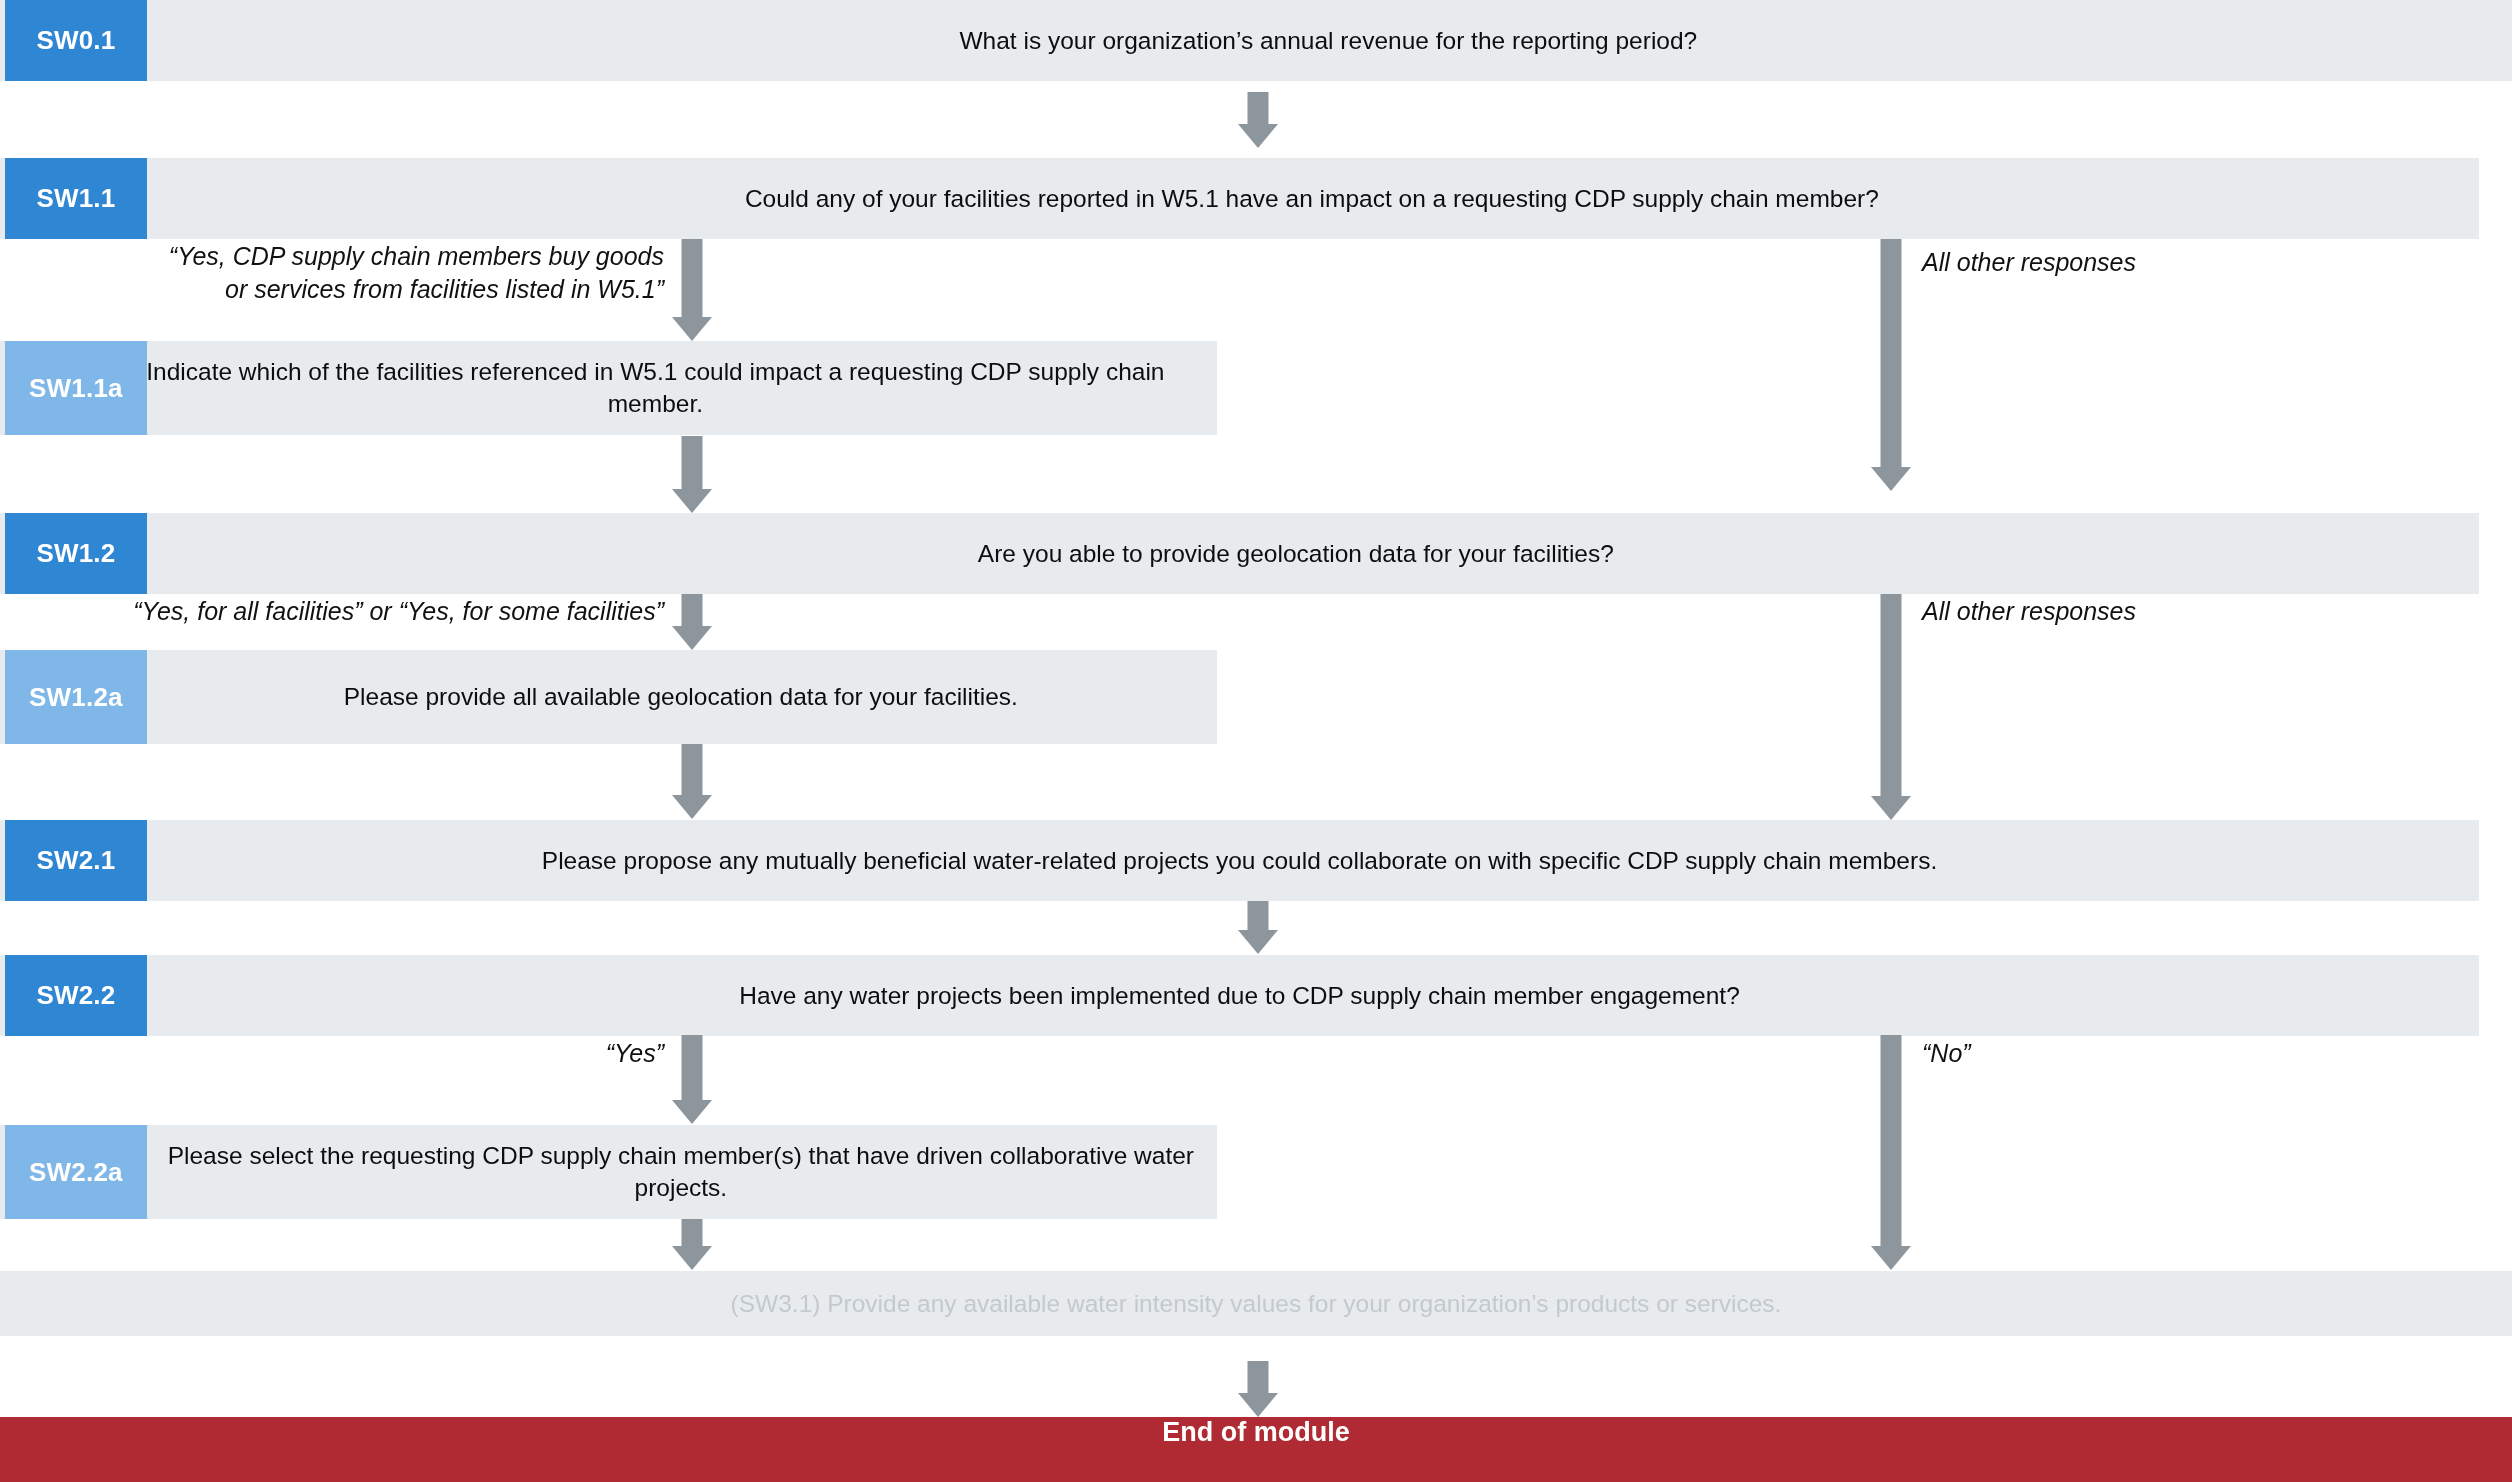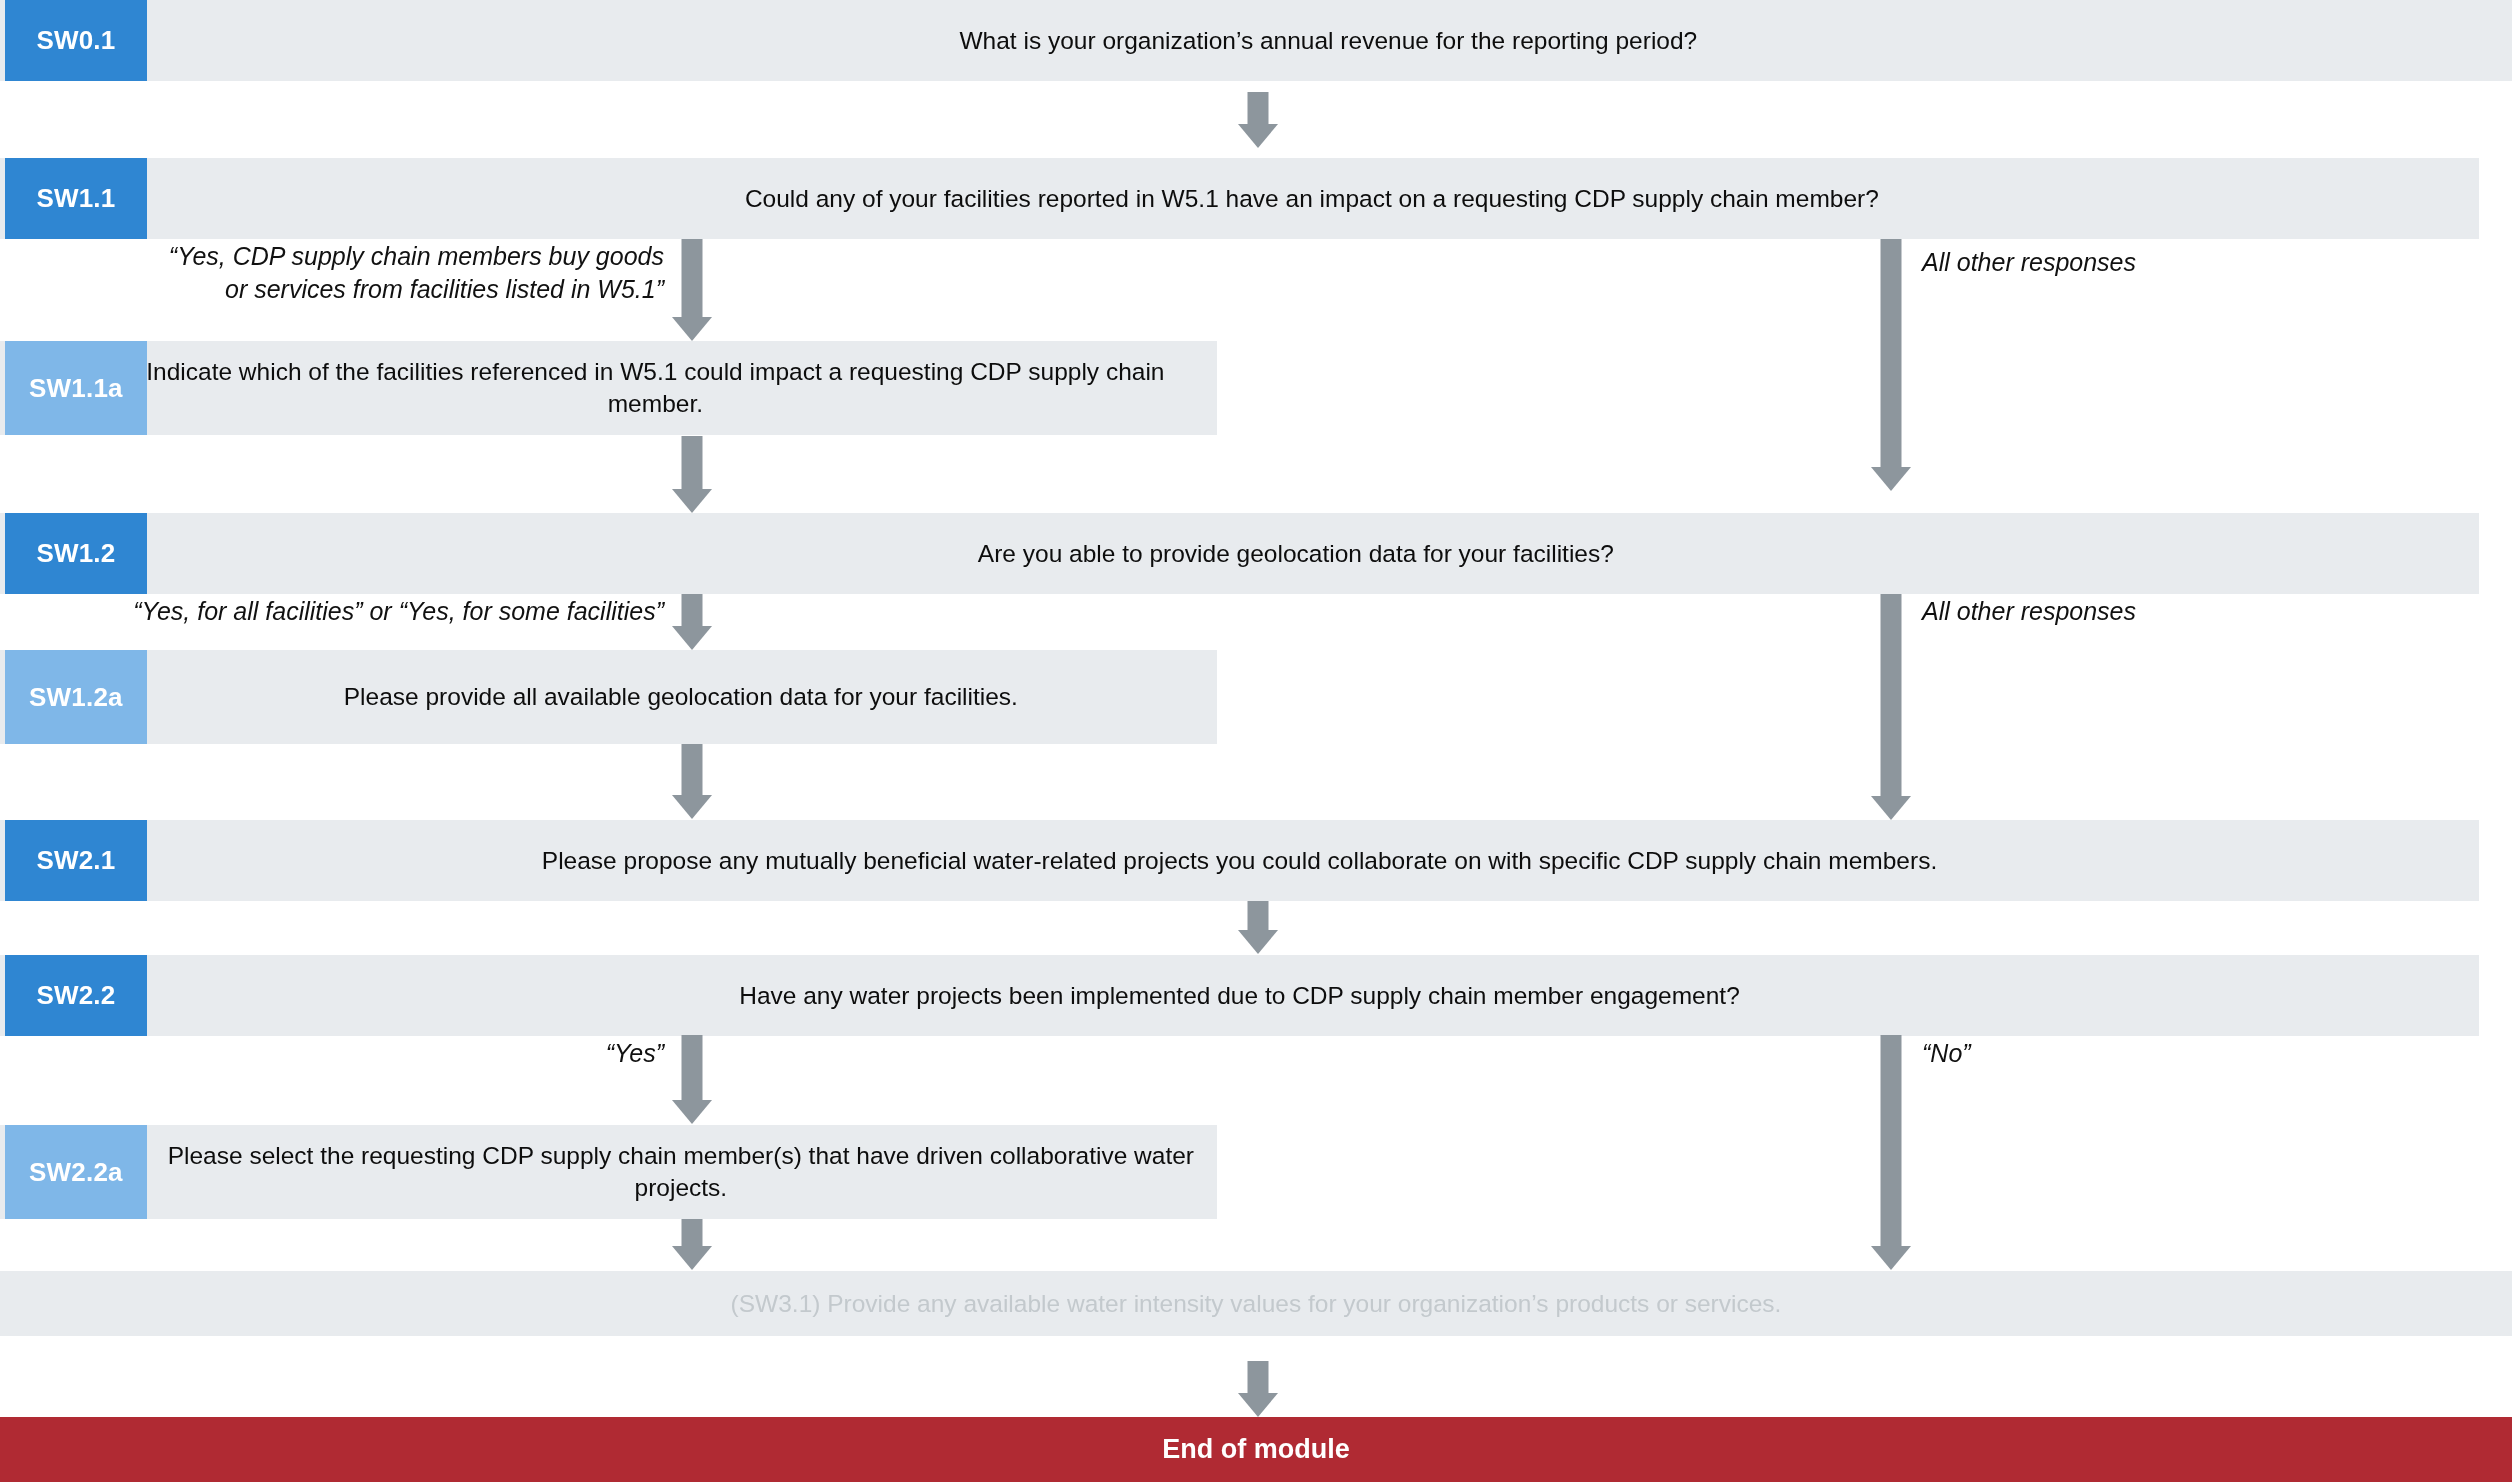--- a/index.html
+++ b/index.html
@@ -16,21 +16,21 @@
   .chip{position:absolute;display:flex;align-items:center;justify-content:center;
         color:#ffffff;font-weight:bold;font-size:26px;letter-spacing:0.2px;
         box-sizing:border-box;}
   .chip.main{background:#2f86d2;}
   .chip.sub{background:#7fb7e8;}
 
   
   .row.ghost .qtext{color:#c3c9cd;}
 
   
-  .terminator{position:absolute;background:#b02a33;display:flex;align-items:center;
+  .terminator{position:absolute;background:#b02a33;display:flex;
               justify-content:center;}
   .terminator span{color:#ffffff;font-weight:bold;font-size:27px;}
 
   
   .arrow{position:absolute;}
   .arrow .stem{position:absolute;left:50%;transform:translateX(-50%);
                width:21px;background:#8d969d;top:0;}
   .arrow .head{position:absolute;left:50%;transform:translateX(-50%);
                width:0;height:0;border-left:20px solid transparent;
                border-right:20px solid transparent;border-top:24.5px solid #8d969d;}

